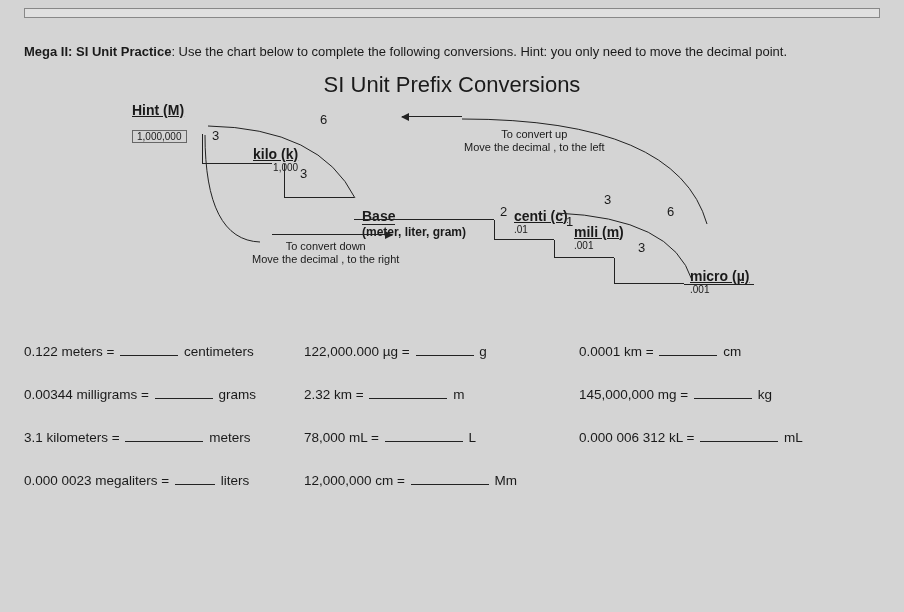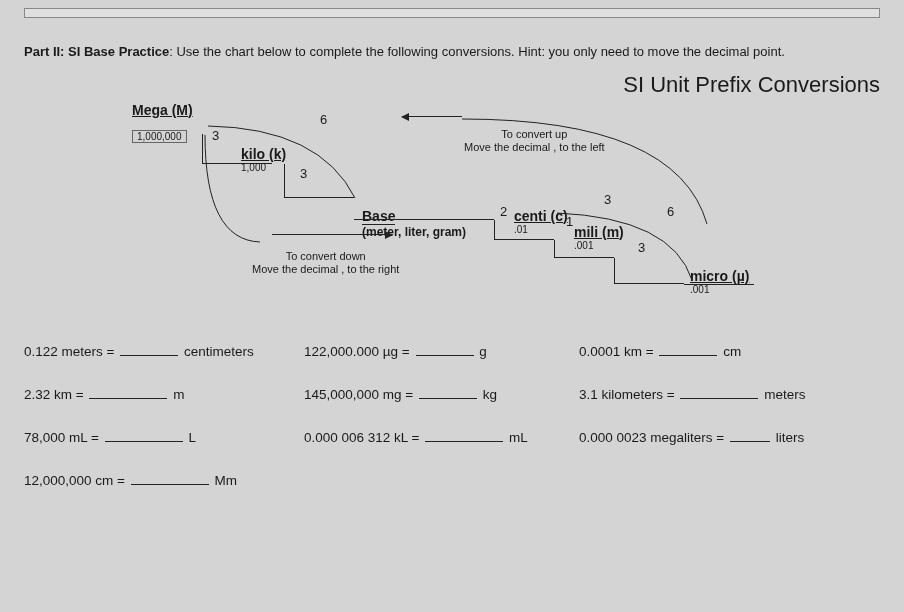--- a/index.html
+++ b/index.html
@@ -17,21 +17,21 @@
     border: 1px solid #888;
     height: 10px;
     margin-bottom: 14px;
     background: #e0e0e0;
     position: relative;
     top: -10px;
   }
   .instruction { margin-bottom: 10px; line-height: 1.5; }
   .instruction b { font-weight: bold; }
   .chart-title {
-    text-align: right;
+    text-align: center;
     font-size: 22px;
     font-weight: 400;
     margin: 6px 0 2px 0;
   }
   .diagram {
     position: relative;
     width: 760px;
     height: 220px;
     margin: 0 auto 24px auto;
   }
@@ -74,35 +74,35 @@
     margin: 0 2px;
   }
   .blank.w { width: 78px; }
 </style>
 </head>
 <body>
 
 <div class="topbar"></div>
 
 <div class="instruction">
-  <b>Part II: SI Base Practice</b><span>: Use the chart below to complete the following conversions.  Hint: you only need to move the decimal point.</span>
+  <b>Mega II: SI Unit Practice</b><span>: Use the chart below to complete the following conversions.  Hint: you only need to move the decimal point.</span>
 </div>
 
 <div class="chart-title">SI Unit Prefix Conversions</div>
 
 <div class="diagram">
 
   <div class="step" style="left:60px; top:2px;">
-    <div class="label-main">Mega (M)</div>
+    <div class="label-main">Hint (M)</div>
     <div class="label-sub" style="border:1px solid #666; padding:0 4px; display:inline-block;margin-top:12px;">1,000,000</div>
   </div>
   <div class="stair" style="left:130px; top:34px; width:70px; height:30px;"></div>
   <div class="num" style="position:absolute; left:140px; top:28px;">3</div>
 
-  <div class="step" style="left:169px; top:46px;">
+  <div class="step" style="left:181px; top:46px;text-align:right;">
     <div class="label-main">kilo (k)</div>
     <div class="label-sub">1,000</div>
   </div>
   <div class="stair" style="left:212px; top:64px; width:70px; height:34px;"></div>
   <div class="num" style="position:absolute; left:228px; top:66px;">3</div>
 
   <svg style="position:absolute; left:128px; top:18px;" width="170" height="90">
     <path d="M8,8 Q120,10 155,80" stroke="#222" fill="none" stroke-width="1"></path>
   </svg>
   <div class="num" style="position:absolute; left:248px; top:12px;">6</div>
@@ -115,21 +115,21 @@
 
   <div class="arrow-left" style="left:330px; top:16px; width:60px;"></div>
   <div class="hint" style="position:absolute; left:392px; top:28px;">
     <div>To convert up</div>
     <div>Move the decimal , to the left</div>
   </div>
   <svg style="position:absolute; left:385px; top:14px;" width="260" height="120">
     <path d="M5,5 Q220,5 250,110" stroke="#222" fill="none" stroke-width="1"></path>
   </svg>
 
-  <div class="hint" style="position:absolute; left:180px; top:150px; text-align:center;">
+  <div class="hint" style="position:absolute; left:180px; top:140px; text-align:center;">
     <div>To convert down</div>
     <div>Move the decimal , to the right</div>
   </div>
   <div class="arrow-right" style="left:200px; top:134px; width:120px;"></div>
   <svg style="position:absolute; left:128px; top:30px;" width="120" height="120">
     <path d="M5,5 Q5,110 60,112" stroke="#222" fill="none" stroke-width="1"></path>
   </svg>
 
   <div class="num" style="position:absolute; left:428px; top:104px;">2</div>
   <div class="stair" style="left:422px; top:120px; width:60px; height:20px;"></div>
@@ -160,20 +160,21 @@
   <div class="num" style="position:absolute; left:595px; top:104px;">6</div>
   <div class="num" style="position:absolute; left:532px; top:92px;">3</div>
 
 </div>
 
 <div class="problems">
   <div class="prob"><span>0.122 meters =</span> <span class="blank"></span> <span>centimeters</span></div>
   <div class="prob"><span>122,000.000 µg =</span> <span class="blank"></span> <span>g</span></div>
   <div class="prob"><span>0.0001 km =</span> <span class="blank"></span> <span>cm</span></div>
 
+  <div class="prob"><span>0.00344 milligrams =</span> <span class="blank"></span> <span>grams</span></div>
   <div class="prob"><span>2.32 km =</span> <span class="blank w"></span> <span>m</span></div>
   <div class="prob"><span>145,000,000 mg =</span> <span class="blank"></span> <span>kg</span></div>
 
   <div class="prob"><span>3.1 kilometers =</span> <span class="blank w"></span> <span>meters</span></div>
   <div class="prob"><span>78,000 mL =</span> <span class="blank w"></span> <span>L</span></div>
   <div class="prob"><span>0.000 006 312 kL =</span> <span class="blank w"></span> <span>mL</span></div>
 
   <div class="prob"><span>0.000 0023 megaliters =</span> <span class="blank" style="width:40px;"></span> <span>liters</span></div>
   <div class="prob"><span>12,000,000 cm =</span> <span class="blank w"></span> <span>Mm</span></div>
 </div>

